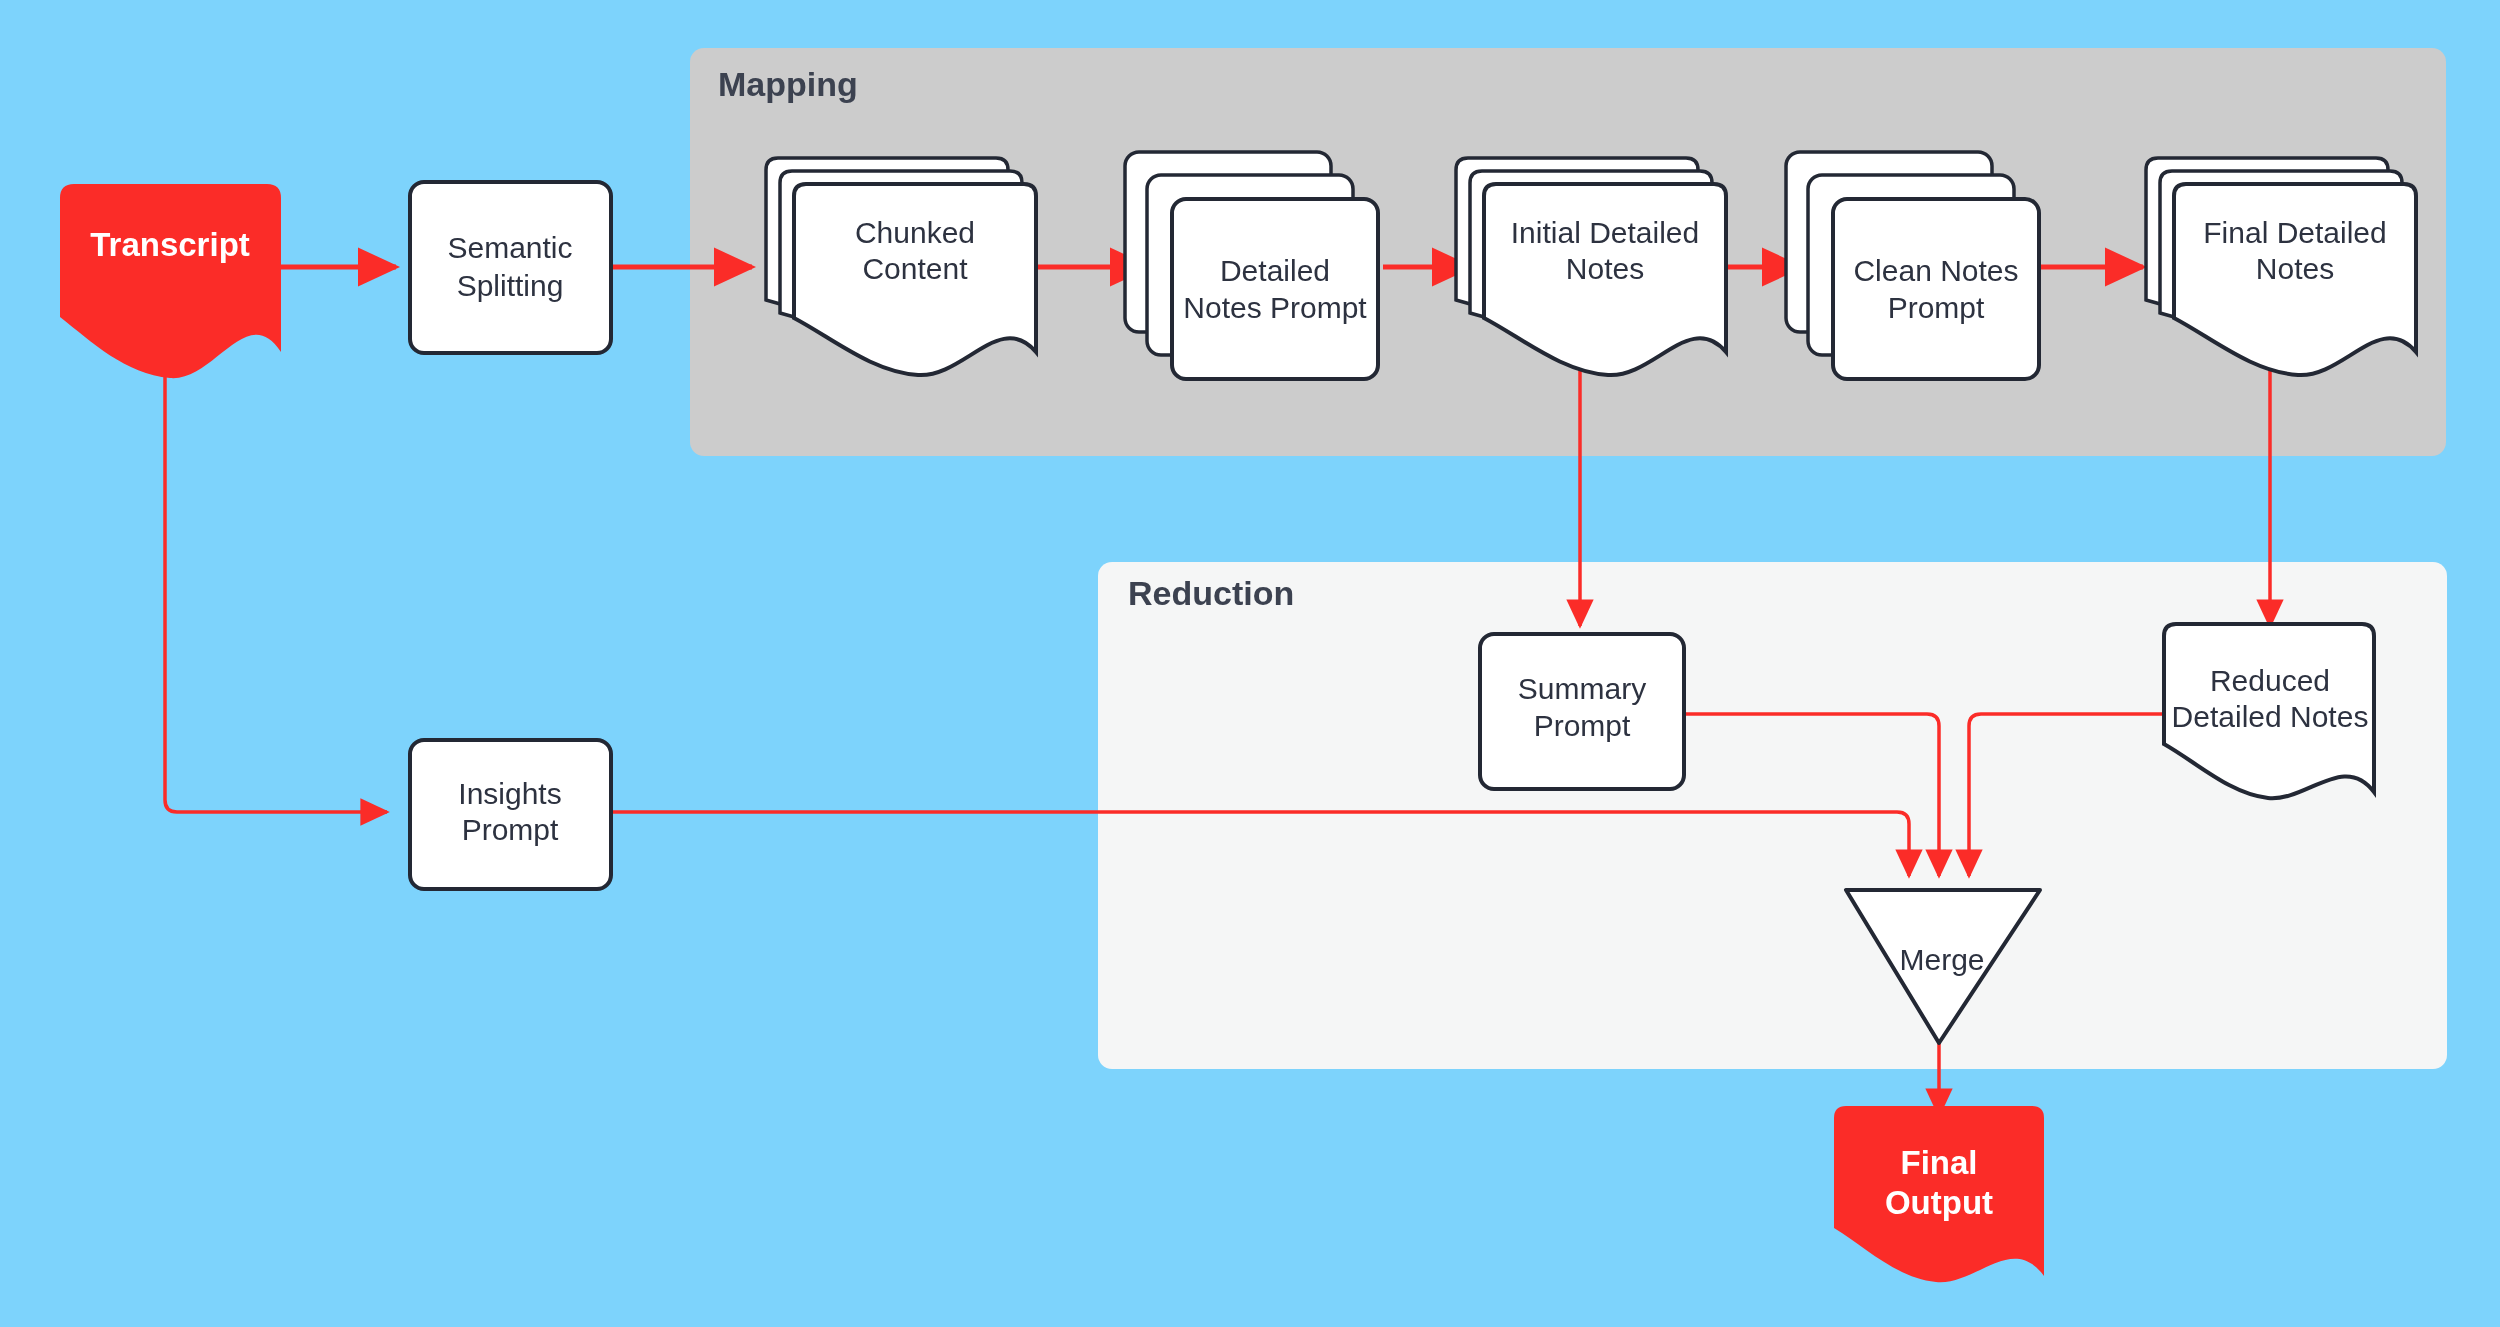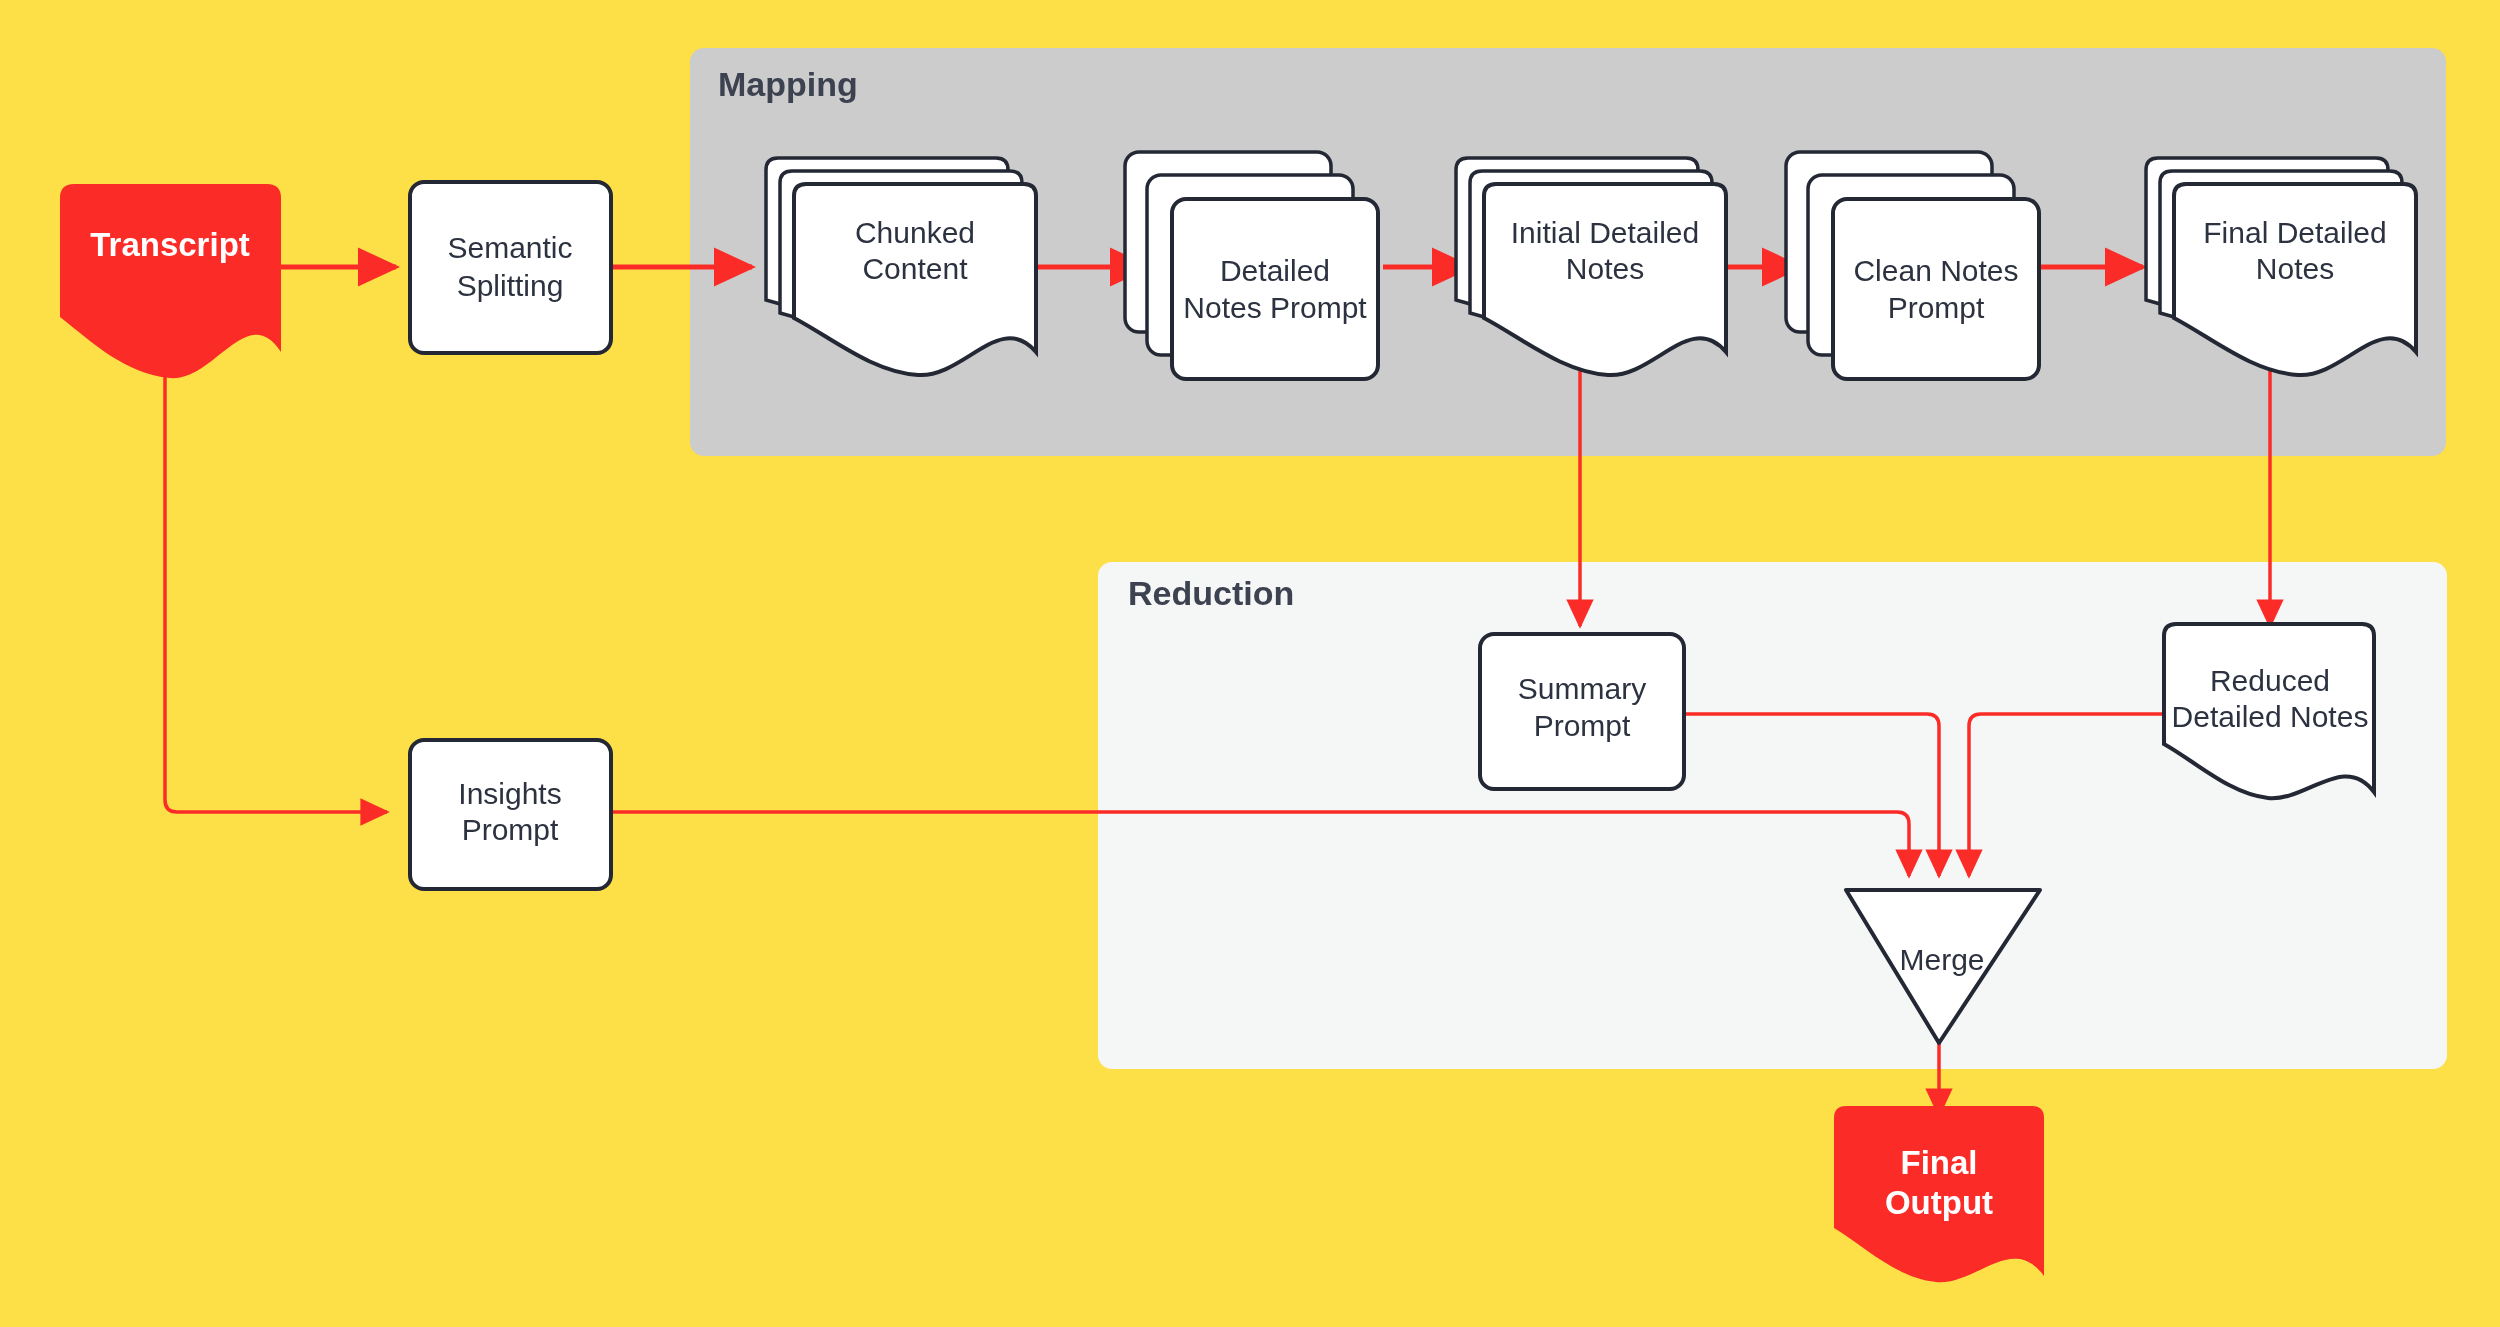--- a/index.html
+++ b/index.html
@@ -10,21 +10,21 @@
   body {
     width: 2500px;
     height: 1327px;
     overflow: hidden;
     font-family: "Liberation Sans", sans-serif;
   }
   #canvas {
     position: relative;
     width: 2500px;
     height: 1327px;
-    background: #fde047;
+    background: #7dd3fc;
   }
   svg.diagram {
     position: absolute;
     top: 0; left: 0;
     width: 2500px;
     height: 1327px;
     display: block;
   }
   .node-label {
     font-family: "Liberation Sans", sans-serif;

